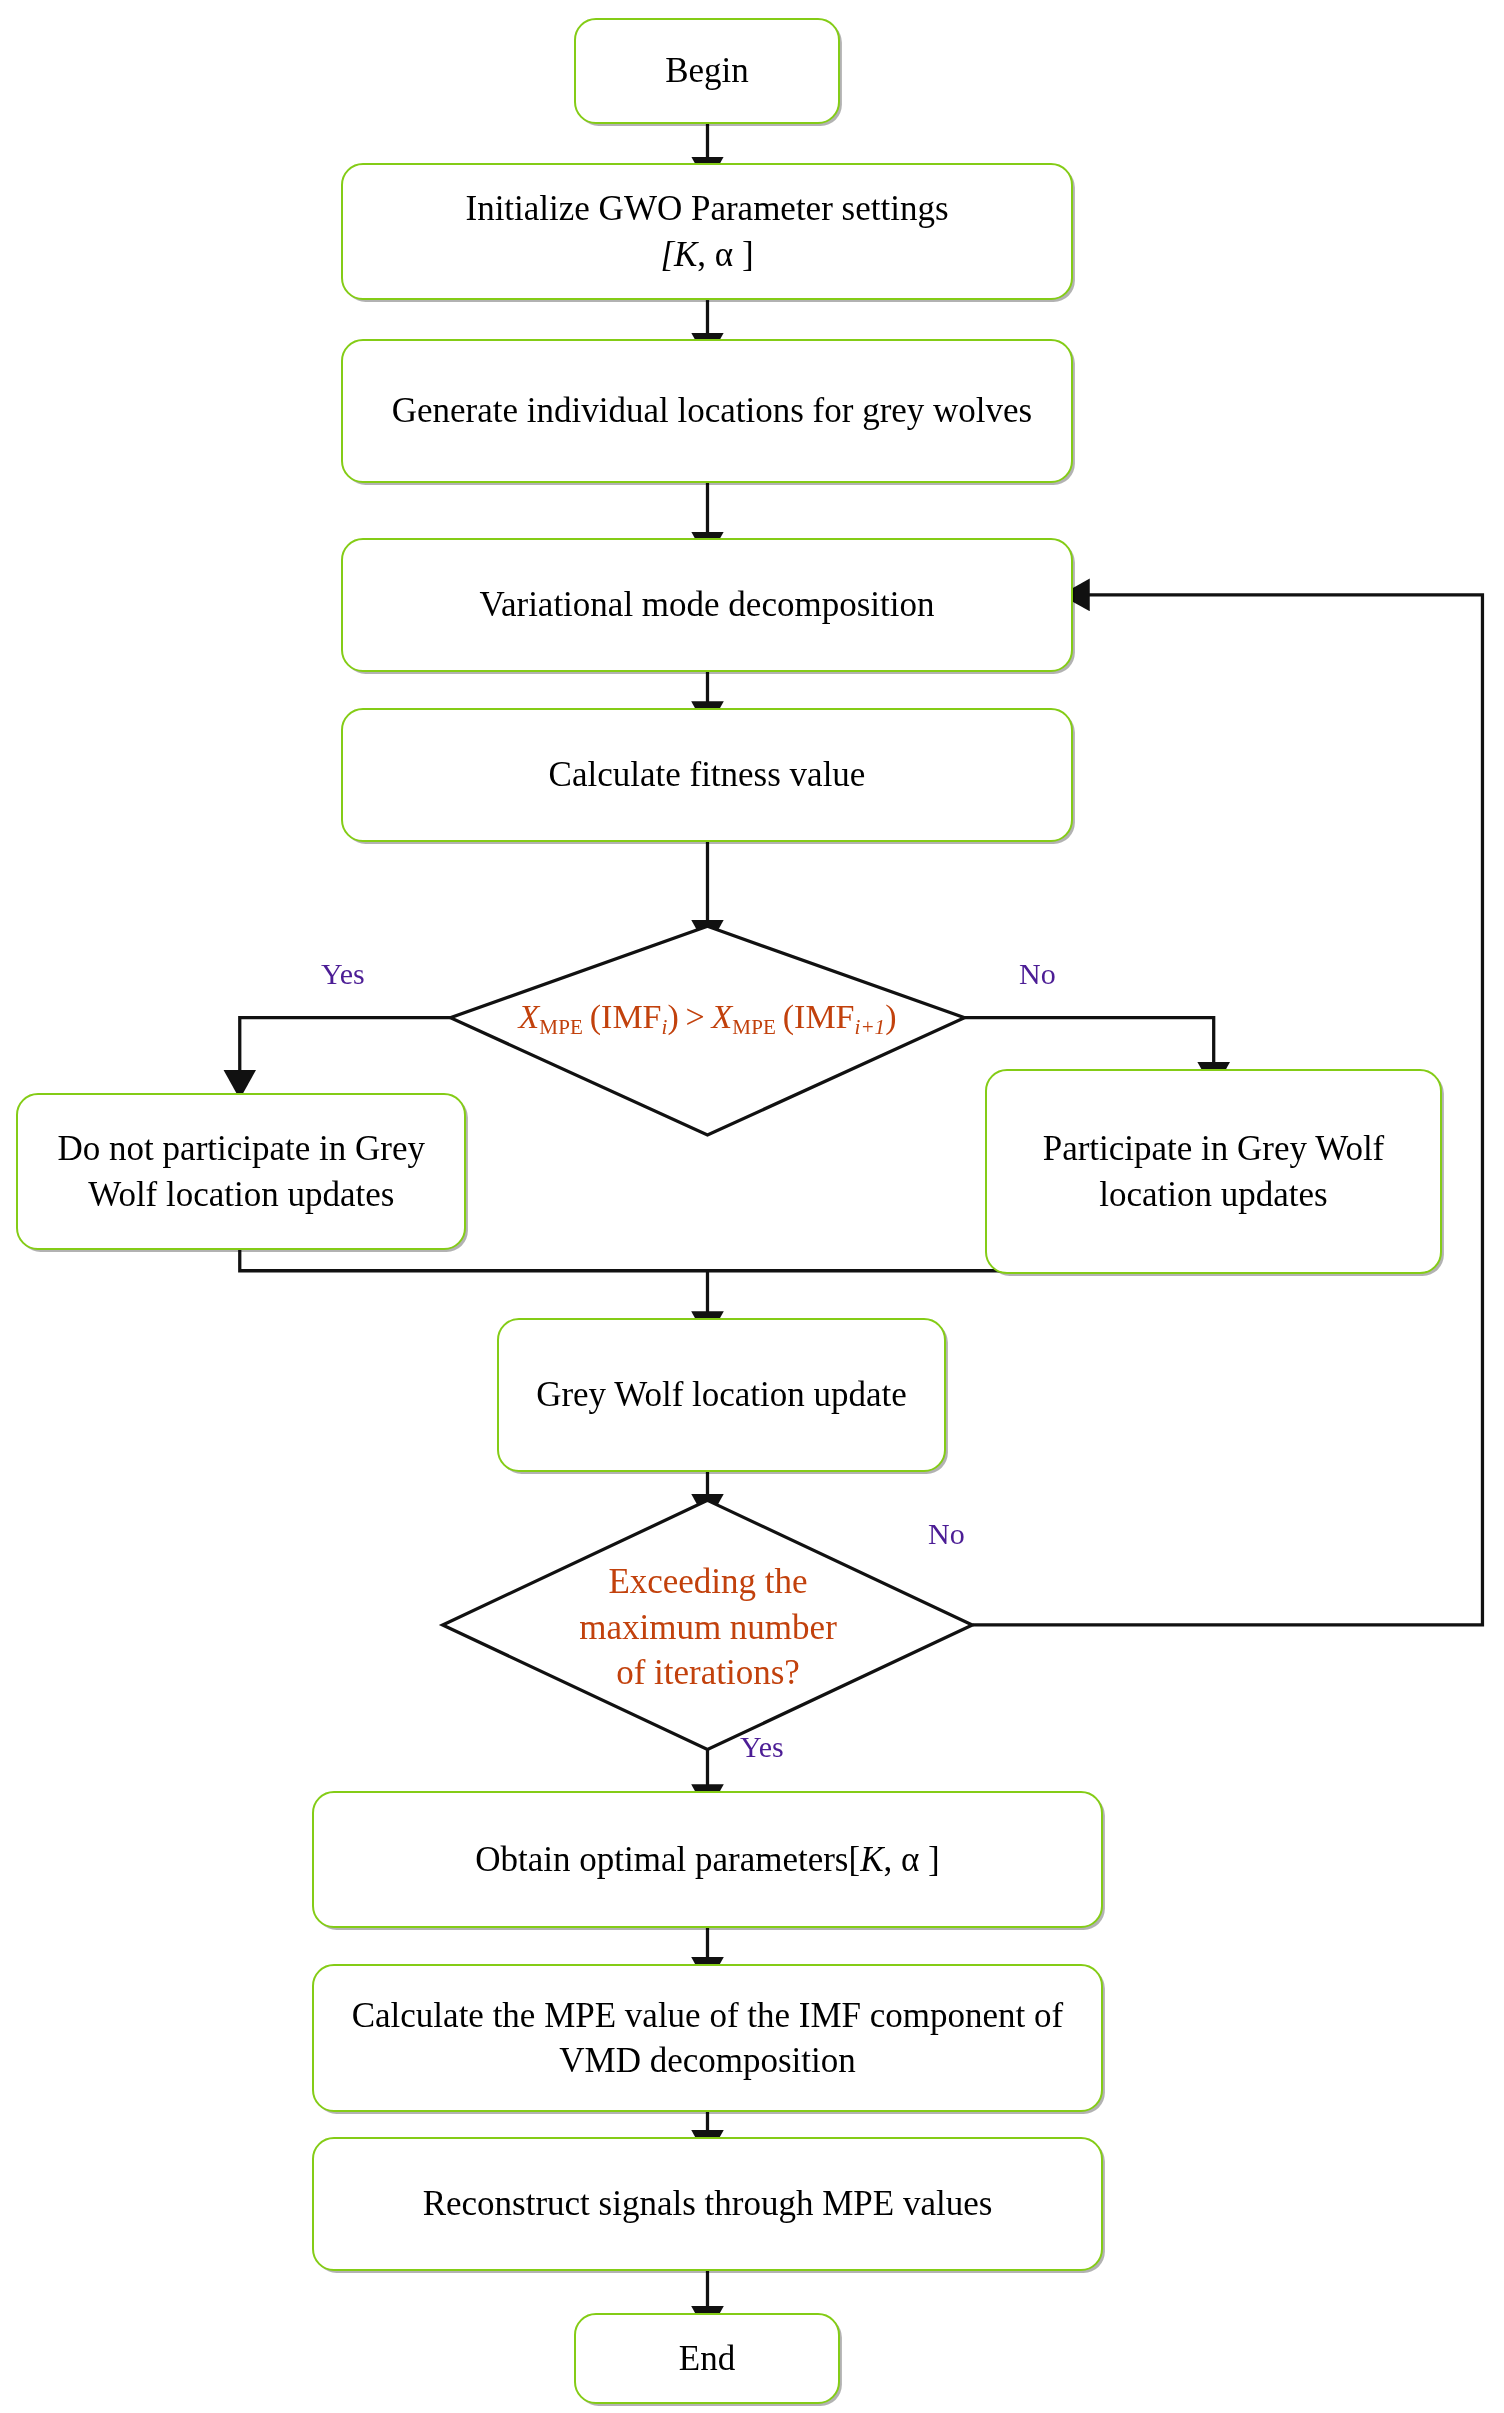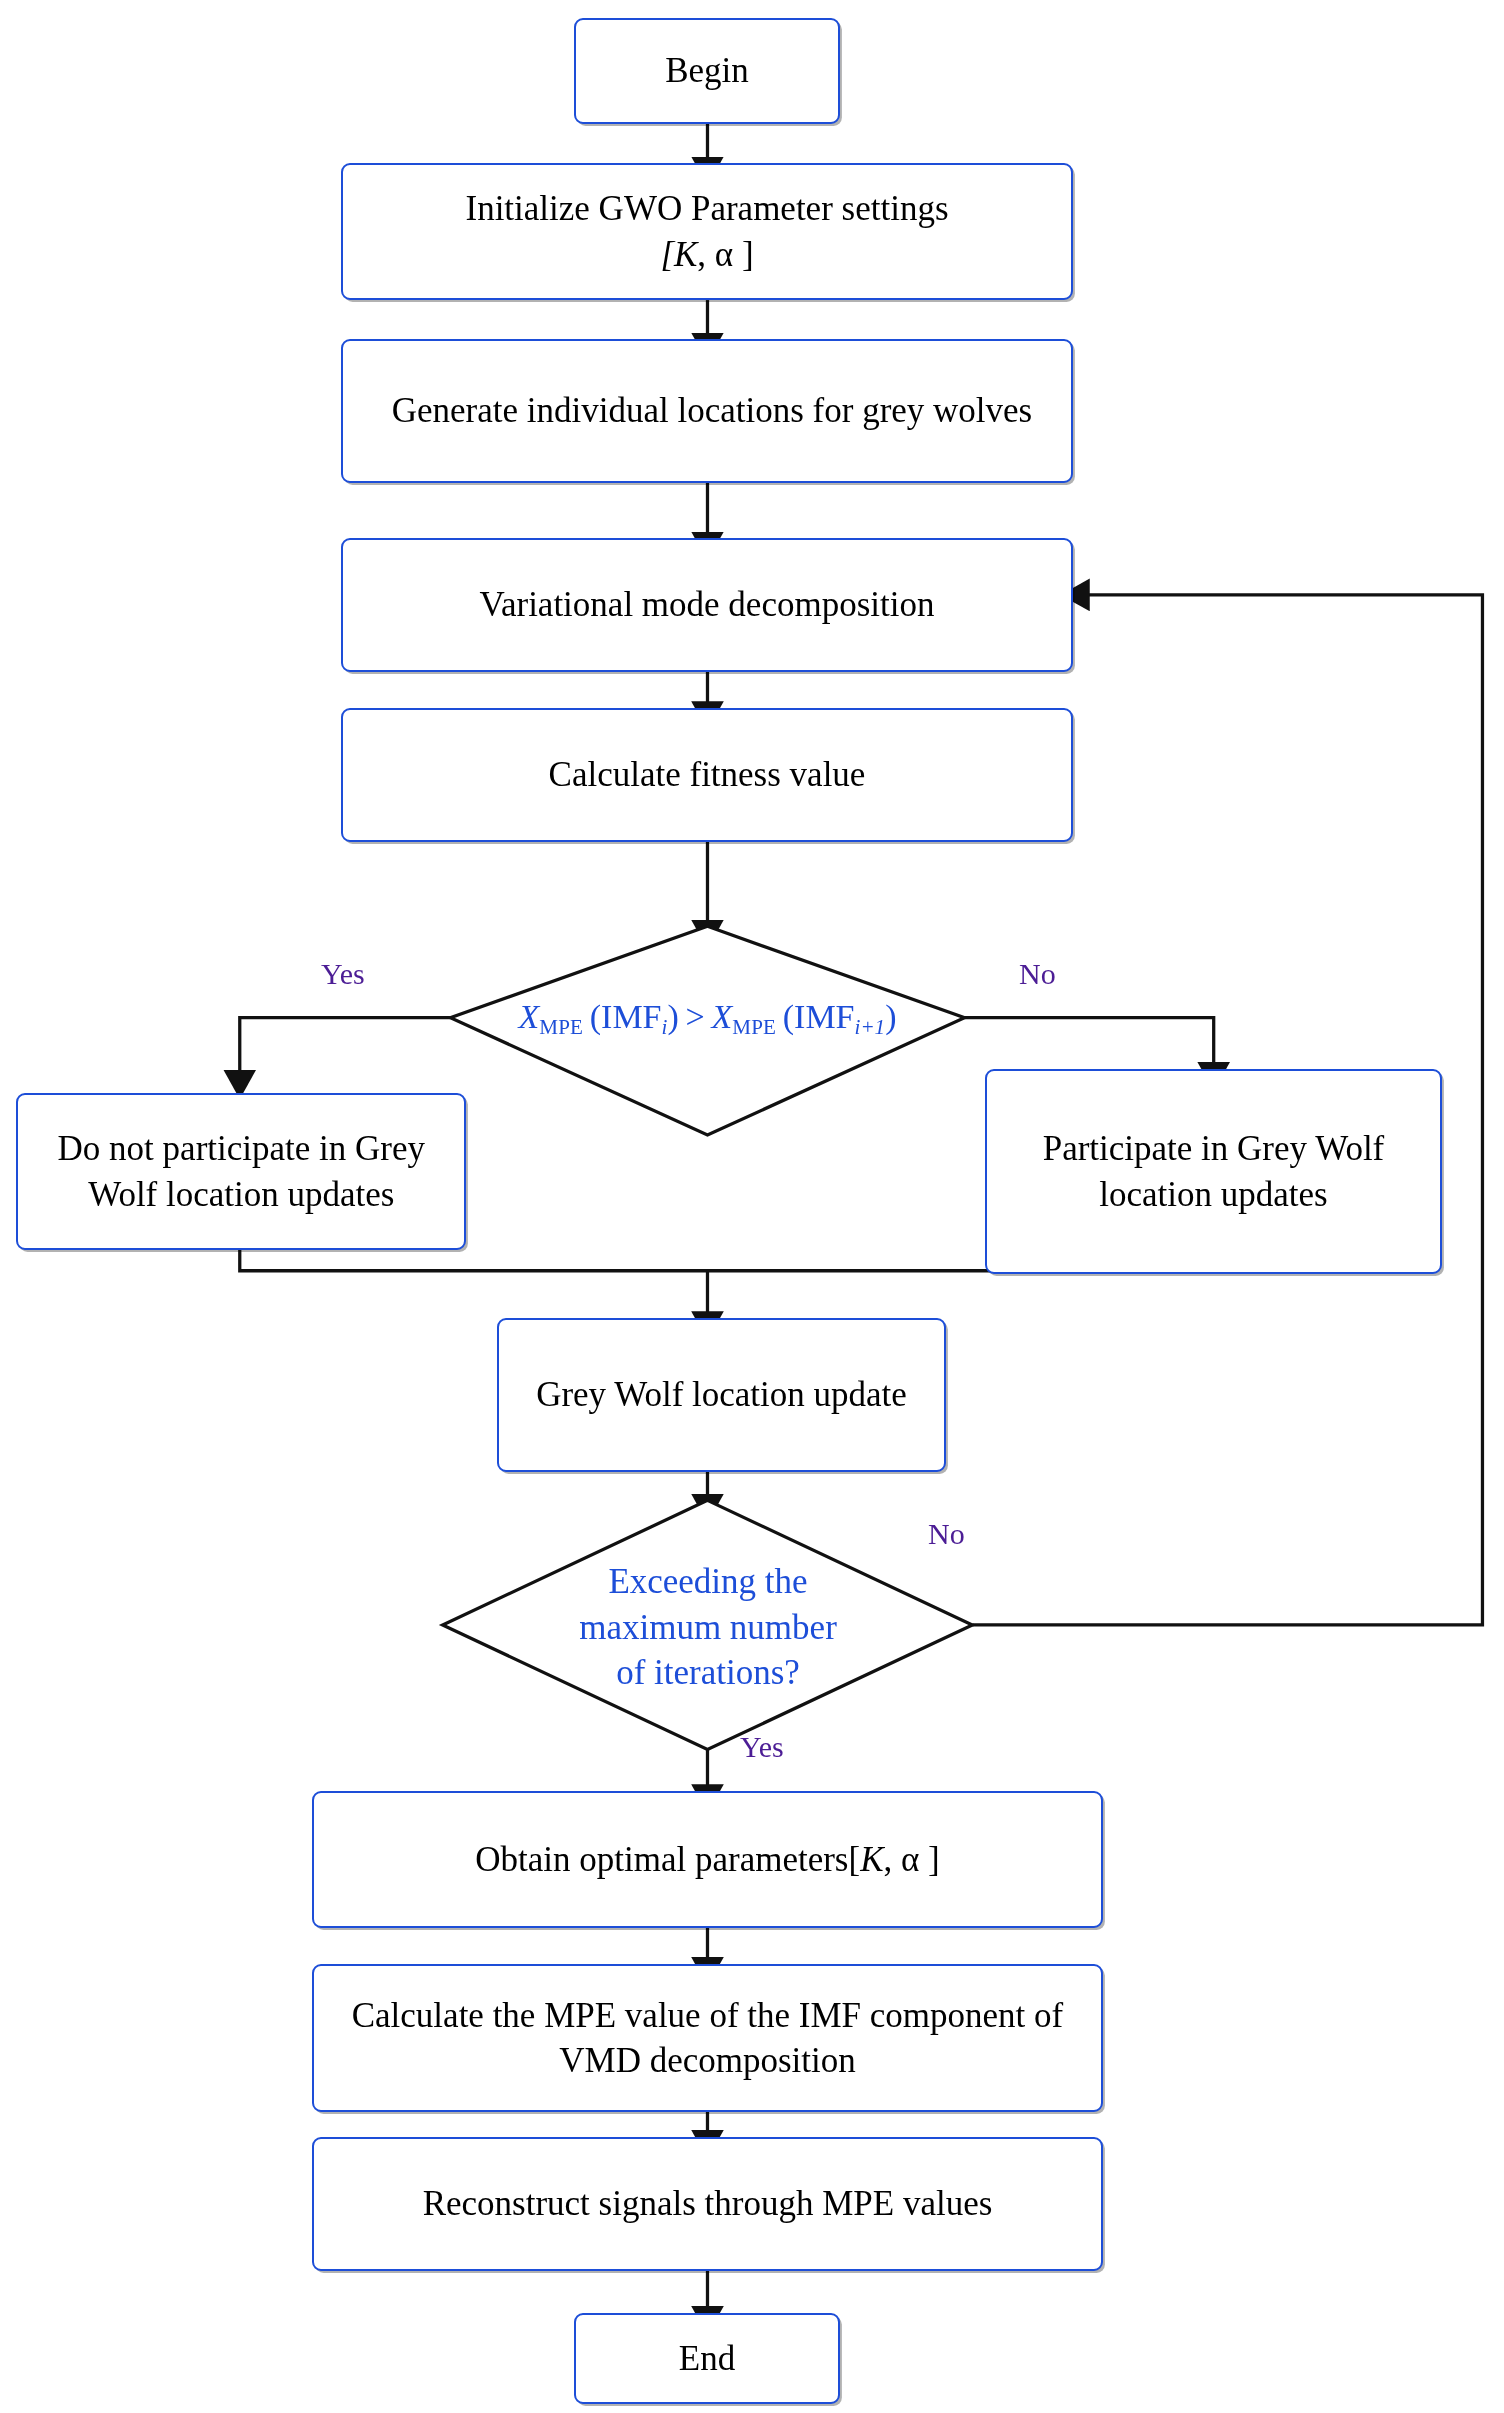--- a/index.html
+++ b/index.html
@@ -1,24 +1,24 @@
 <!DOCTYPE html>
 <html style="font-size:10.4px"><head>
 <meta charset="utf-8">
 <style>
   html,body{margin:0;padding:0;background:#ffffff;}
   body{font-family:"Liberation Serif", serif;}
   #stage{position:relative;width:1505px;height:2413px;background:#fff;overflow:hidden;}
   #stage svg{position:absolute;left:0;top:0;width:1505px;height:2413px;}
   .node{position:absolute;box-sizing:border-box;display:flex;align-items:center;justify-content:center;text-align:center;}
-  .proc{border:2px solid #1d4ed8;border-radius:9px;background:#fff;
+  .proc{border:2px solid #84cc16;border-radius:22px;background:#fff;
         box-shadow:2.6px 2.6px 0 -0.7px rgba(0,0,0,0.30);}
   .proc .txt{font-size:35px;line-height:1.30;color:#000;padding:0 10.4px;}
   .dia-label{position:absolute;font-size:30px;color:#4c1d95;}
-  .dia-txt{position:absolute;text-align:center;font-size:35px;line-height:1.30;color:#1d4ed8;
+  .dia-txt{position:absolute;text-align:center;font-size:35px;line-height:1.30;color:#c2410c;
            display:flex;align-items:center;justify-content:center;}
   .formula{font-size:34px;white-space:nowrap;}
   .formula i{font-style:italic;}
   .sub{font-size:0.62em;vertical-align:-0.30em;letter-spacing:0.1px;}
   .subi{font-size:0.62em;vertical-align:-0.30em;font-style:italic;}
 </style>
 </head>
 <body>
 
 <div id="stage">

